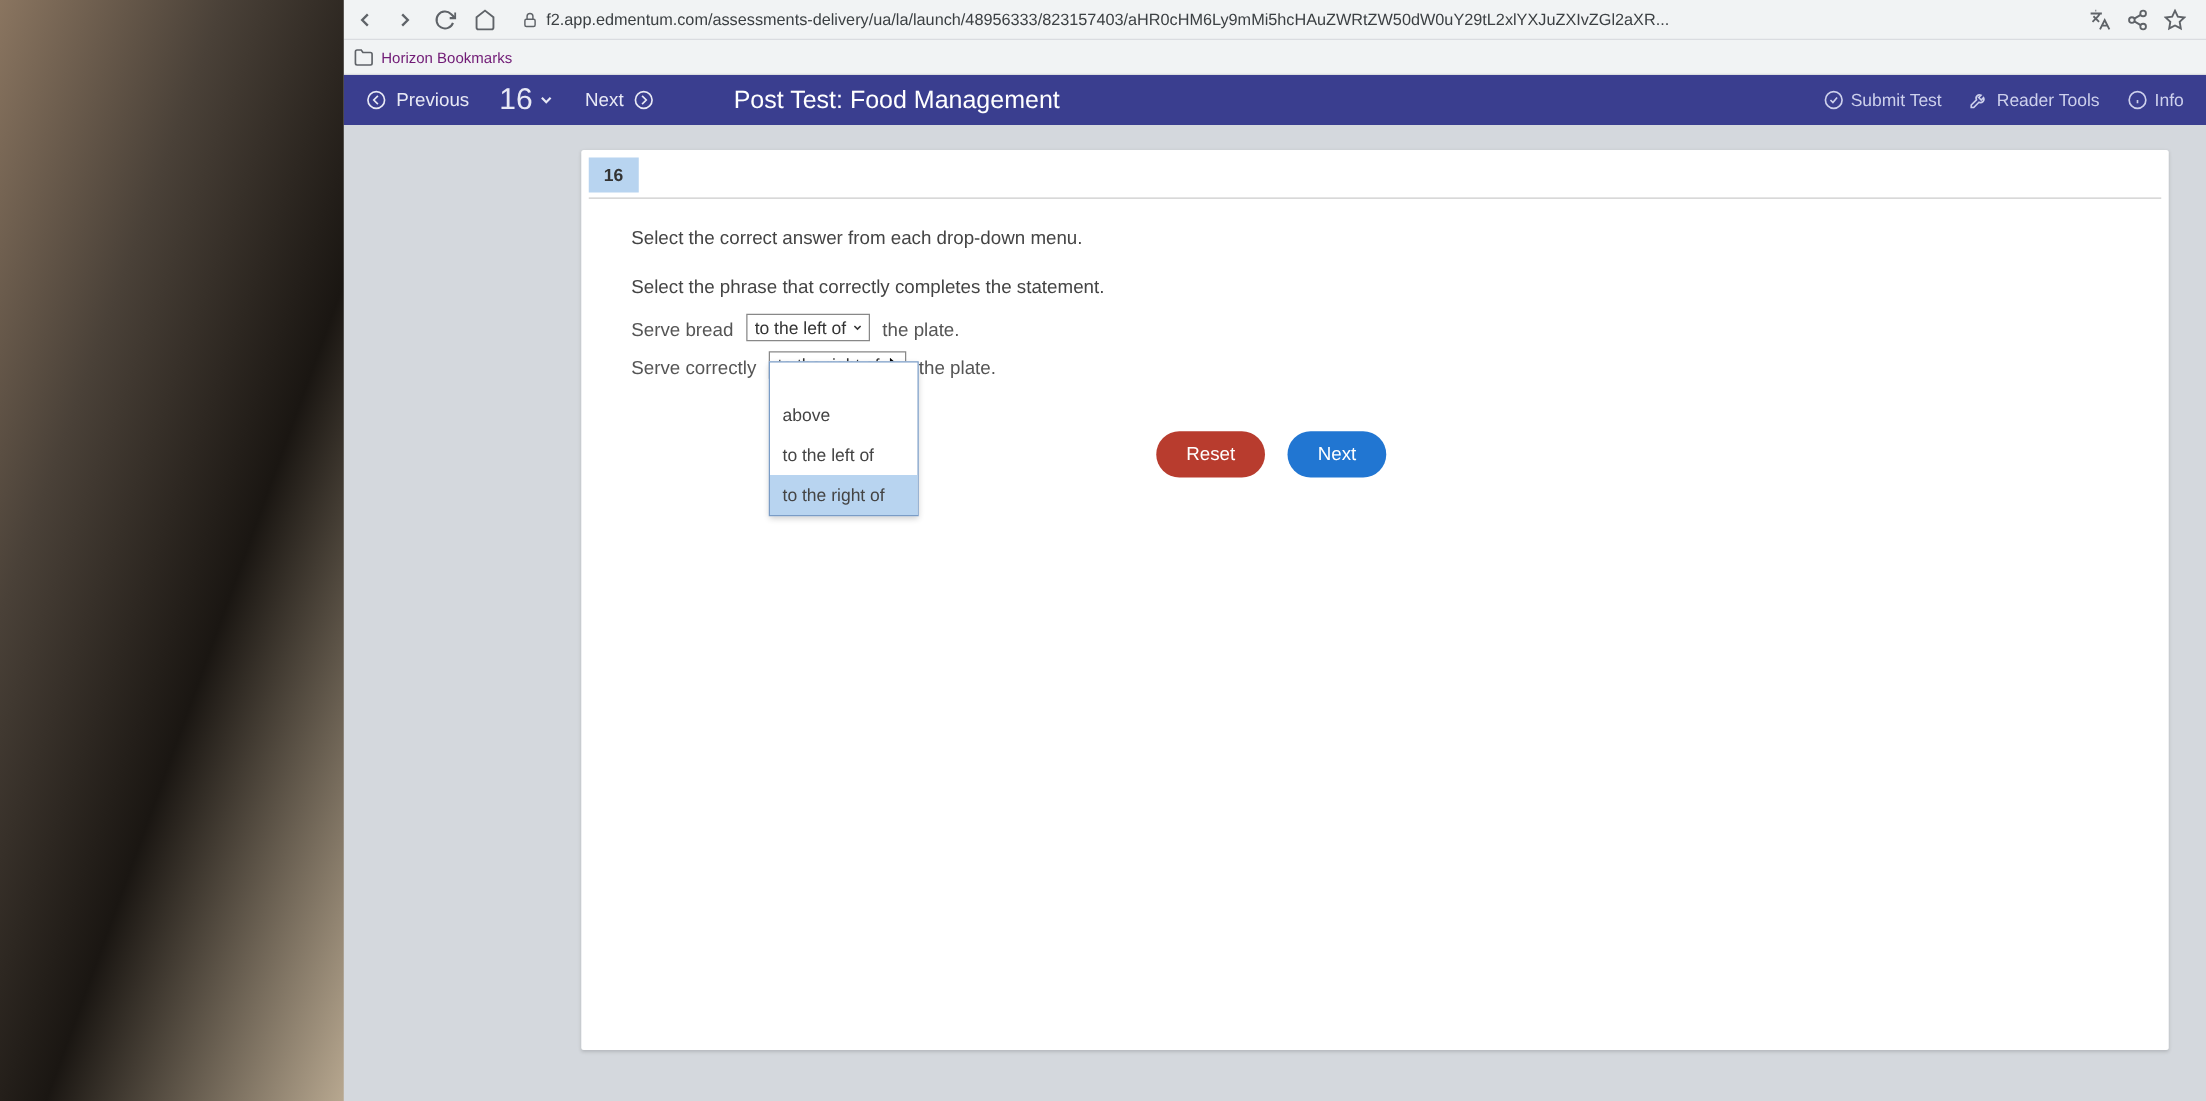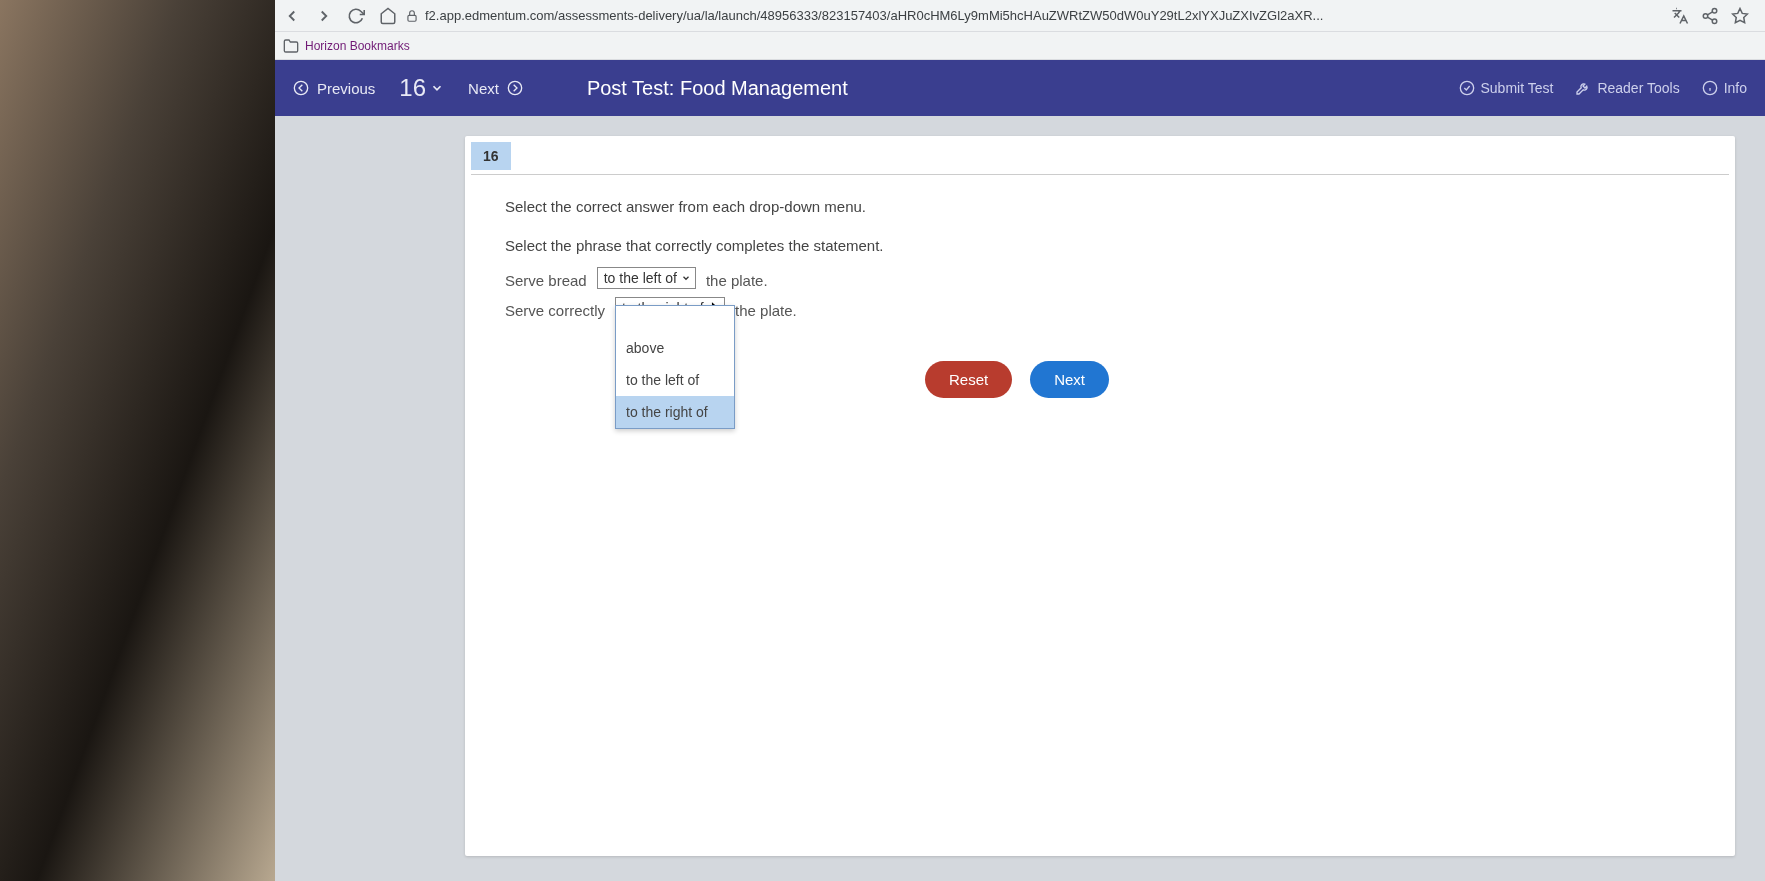--- a/index.html
+++ b/index.html
@@ -9,20 +9,21 @@
       width: 1765px;
       height: 881px;
       overflow: hidden;
     }
     .browser-toolbar {
       background: #f1f3f4;
       height: 32px;
       display: flex;
       align-items: center;
       padding: 12px 8px;
+      gap: 12px;
       border-bottom: 1px solid #dadce0;
       margin-left: 275px;
     }
     .nav-icons { display: flex; gap: 14px; align-items: center; }
     .nav-icon { width: 18px; height: 18px; color: #5f6368; cursor: pointer; }
     .url-bar {
       flex: 1;
       display: flex;
       align-items: center;
       gap: 6px;
@@ -44,21 +45,21 @@
       gap: 6px;
       font-size: 12px;
       color: #701a75;
       border-bottom: 1px solid #dadce0;
       margin-left: 275px;
     }
     .folder-icon { width: 16px; height: 16px; color: #5f6368; }
 
     .app-header {
       background: #3a3e8f;
-      height: 56px;
+      height: 40px;
       display: flex;
       align-items: center;
       padding: 0 18px;
       color: #fff;
       gap: 24px;
       margin-left: 275px;
     }
     .hdr-nav { display: flex; align-items: center; gap: 8px; font-size: 15px; cursor: pointer; color: #e8e9f5; }
     .hdr-nav .arrow-icon { width: 16px; height: 16px; }
     .question-counter { font-size: 24px; font-weight: 400; display: flex; align-items: center; gap: 4px; color: #e8e9f5; }

